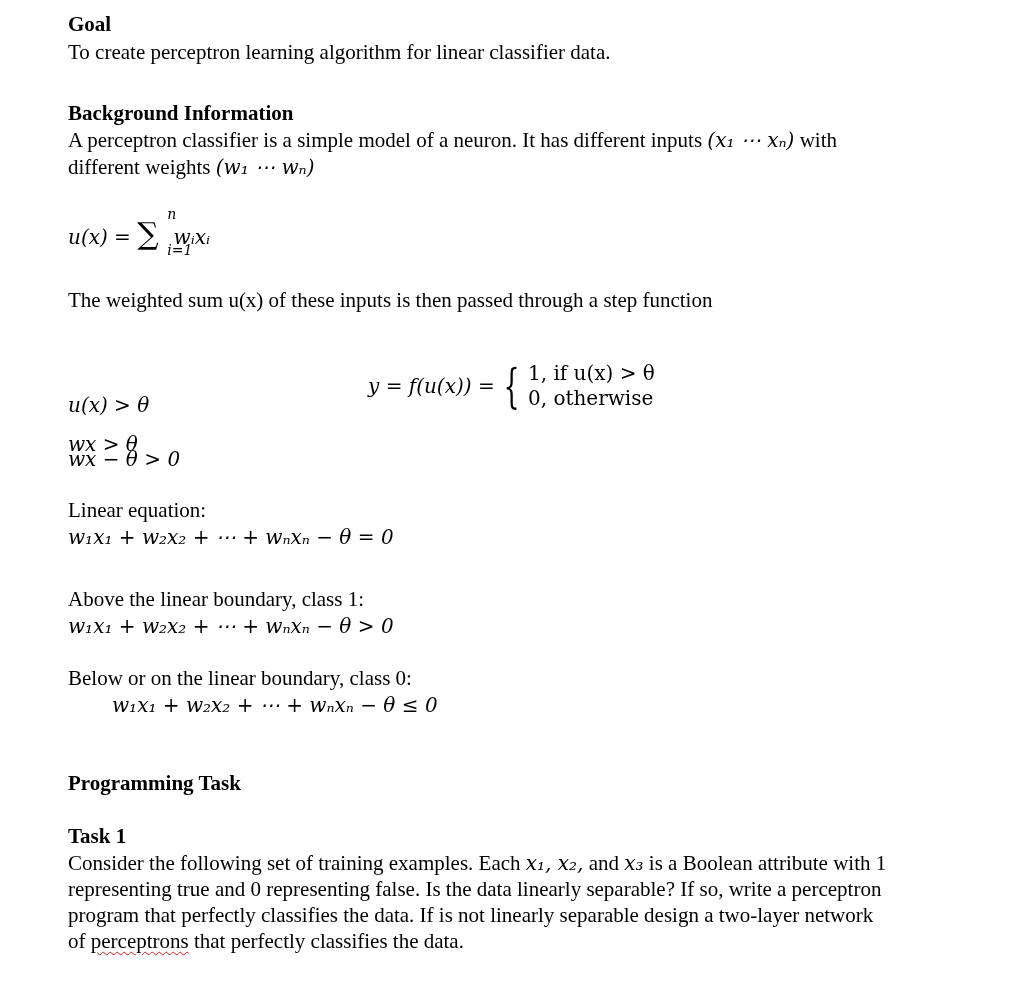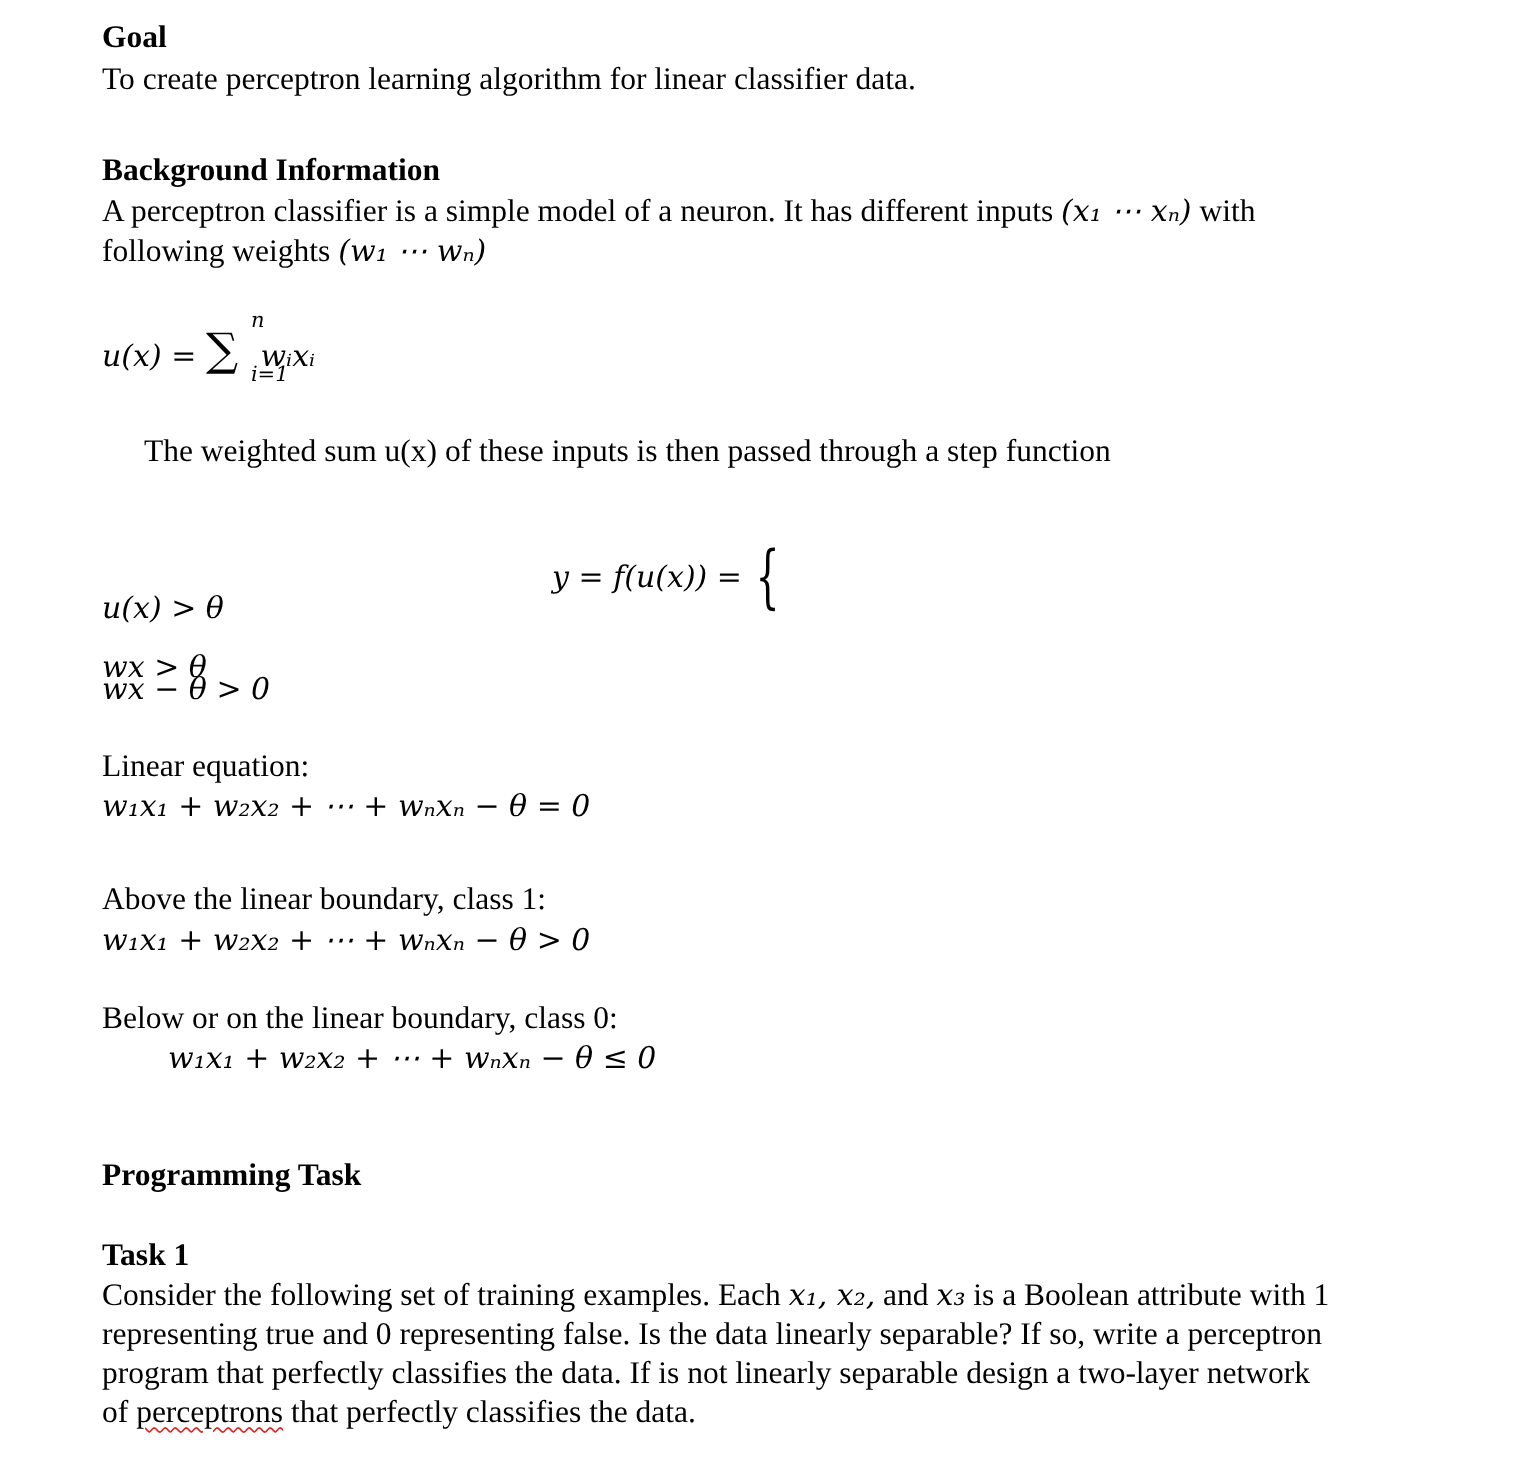--- a/index.html
+++ b/index.html
@@ -39,37 +39,40 @@
 <body>
 
 <div class="abs bold" style="top:12px;">Goal</div>
 <div class="abs" style="top:40px;">To create perceptron learning algorithm for linear classifier data.</div>
 
 <div class="abs bold" style="top:101px;">Background Information</div>
 <div class="abs" style="top:128px;">
   <span>A perceptron classifier is a simple model of a neuron. It has different inputs </span><span class="math">(x₁ ⋯ xₙ)</span><span> with</span>
 </div>
 <div class="abs" style="top:155px;">
-  <span>following weights </span><span class="math">(w₁ ⋯ wₙ)</span>
+  <span>different weights </span><span class="math">(w₁ ⋯ wₙ)</span>
 </div>
 
 <div class="abs math" style="top:220px;">
   <span>u(x) =</span>
   <span class="sumwrap">
     <span class="sumsym">∑</span>
     <span class="sumtop">n</span>
     <span class="sumbot">i=1</span>
   </span>
   <span style="">wᵢxᵢ</span>
 </div>
 
-<div class="abs" style="top:288px;margin-left:28px;">The weighted sum u(x) of these inputs is then passed through a step function</div>
+<div class="abs" style="top:288px;">The weighted sum u(x) of these inputs is then passed through a step function</div>
 
 <div class="math" style="position:absolute; left:368px; top:337px; white-space:nowrap;margin-top:24px;">
-  <span style="vertical-align:middle;">y = f(u(x)) =</span><span class="brace">{</span>
+  <span style="vertical-align:middle;">y = f(u(x)) =</span><span class="brace">{</span><span class="cases">
+    <div>1, if u(x) &gt; θ</div>
+    <div>0, otherwise</div>
+  </span>
 </div>
 
 <div class="abs math" style="top:393px;">u(x) &gt; θ</div>
 <div class="abs math" style="top:432px;">wx &gt; θ</div>
 <div class="abs math" style="top:447px;">wx − θ &gt; 0</div>
 
 <div class="abs" style="top:498px;">Linear equation:</div>
 <div class="abs math" style="top:525px;text-align:center;">w₁x₁ + w₂x₂ + ⋯ + wₙxₙ − θ = 0</div>
 
 <div class="abs" style="top:587px;">Above the linear boundary, class 1:</div>

